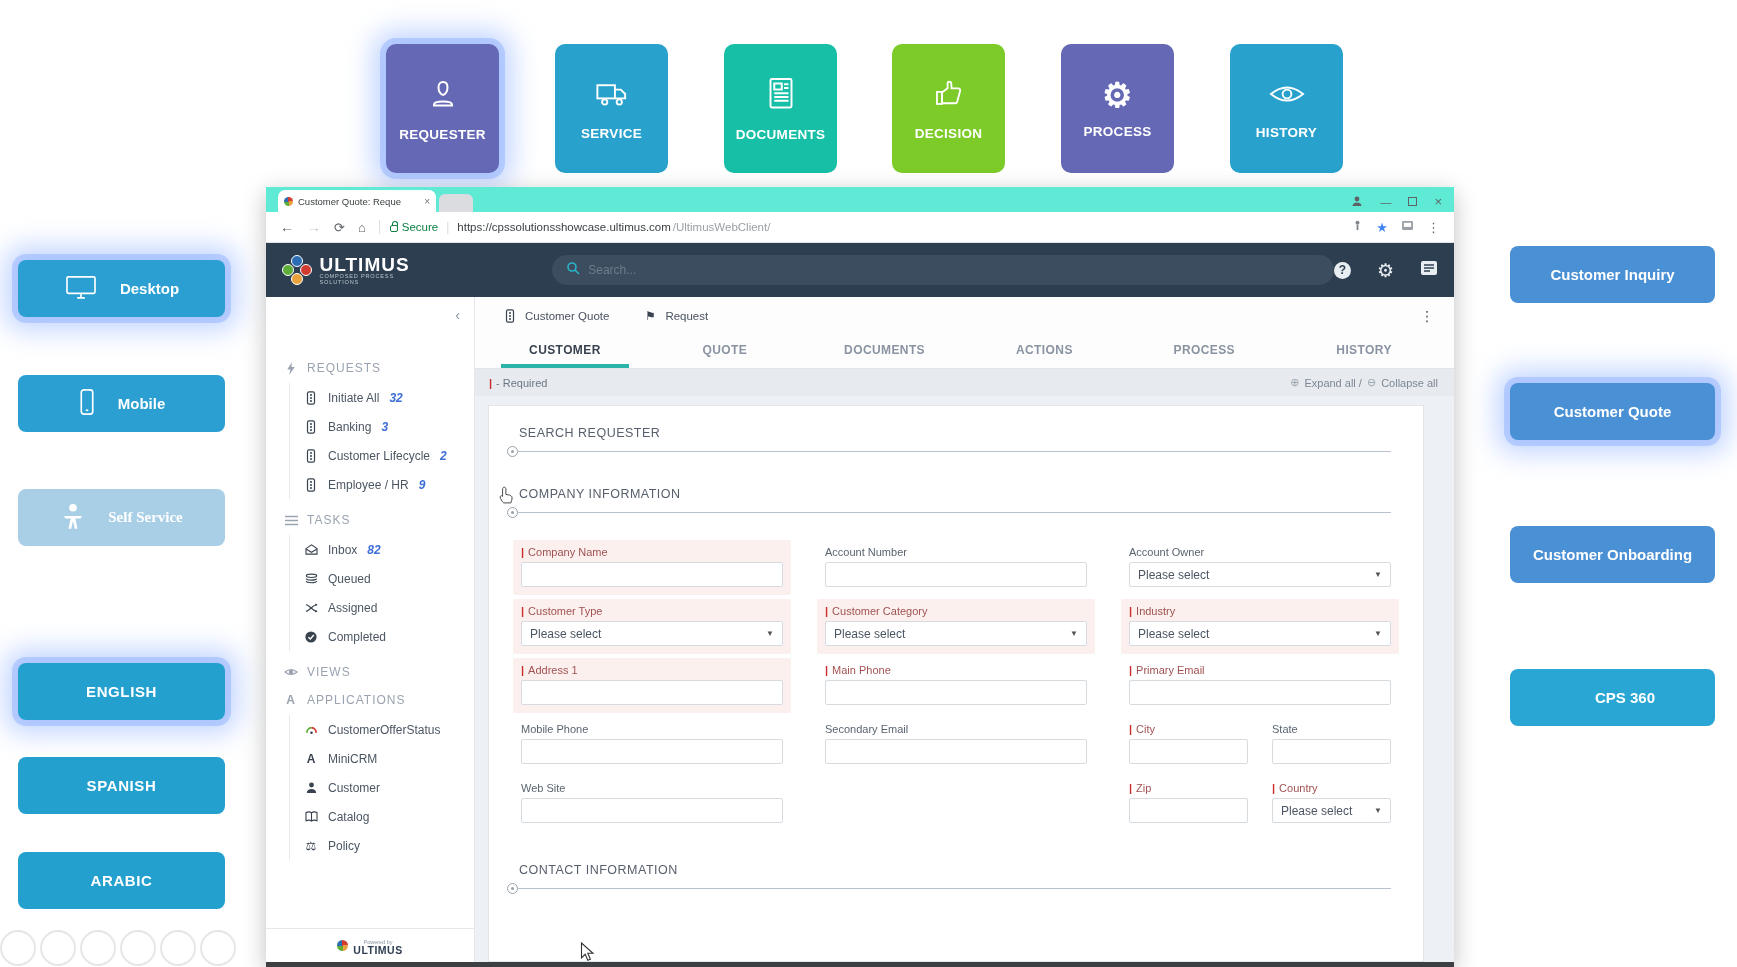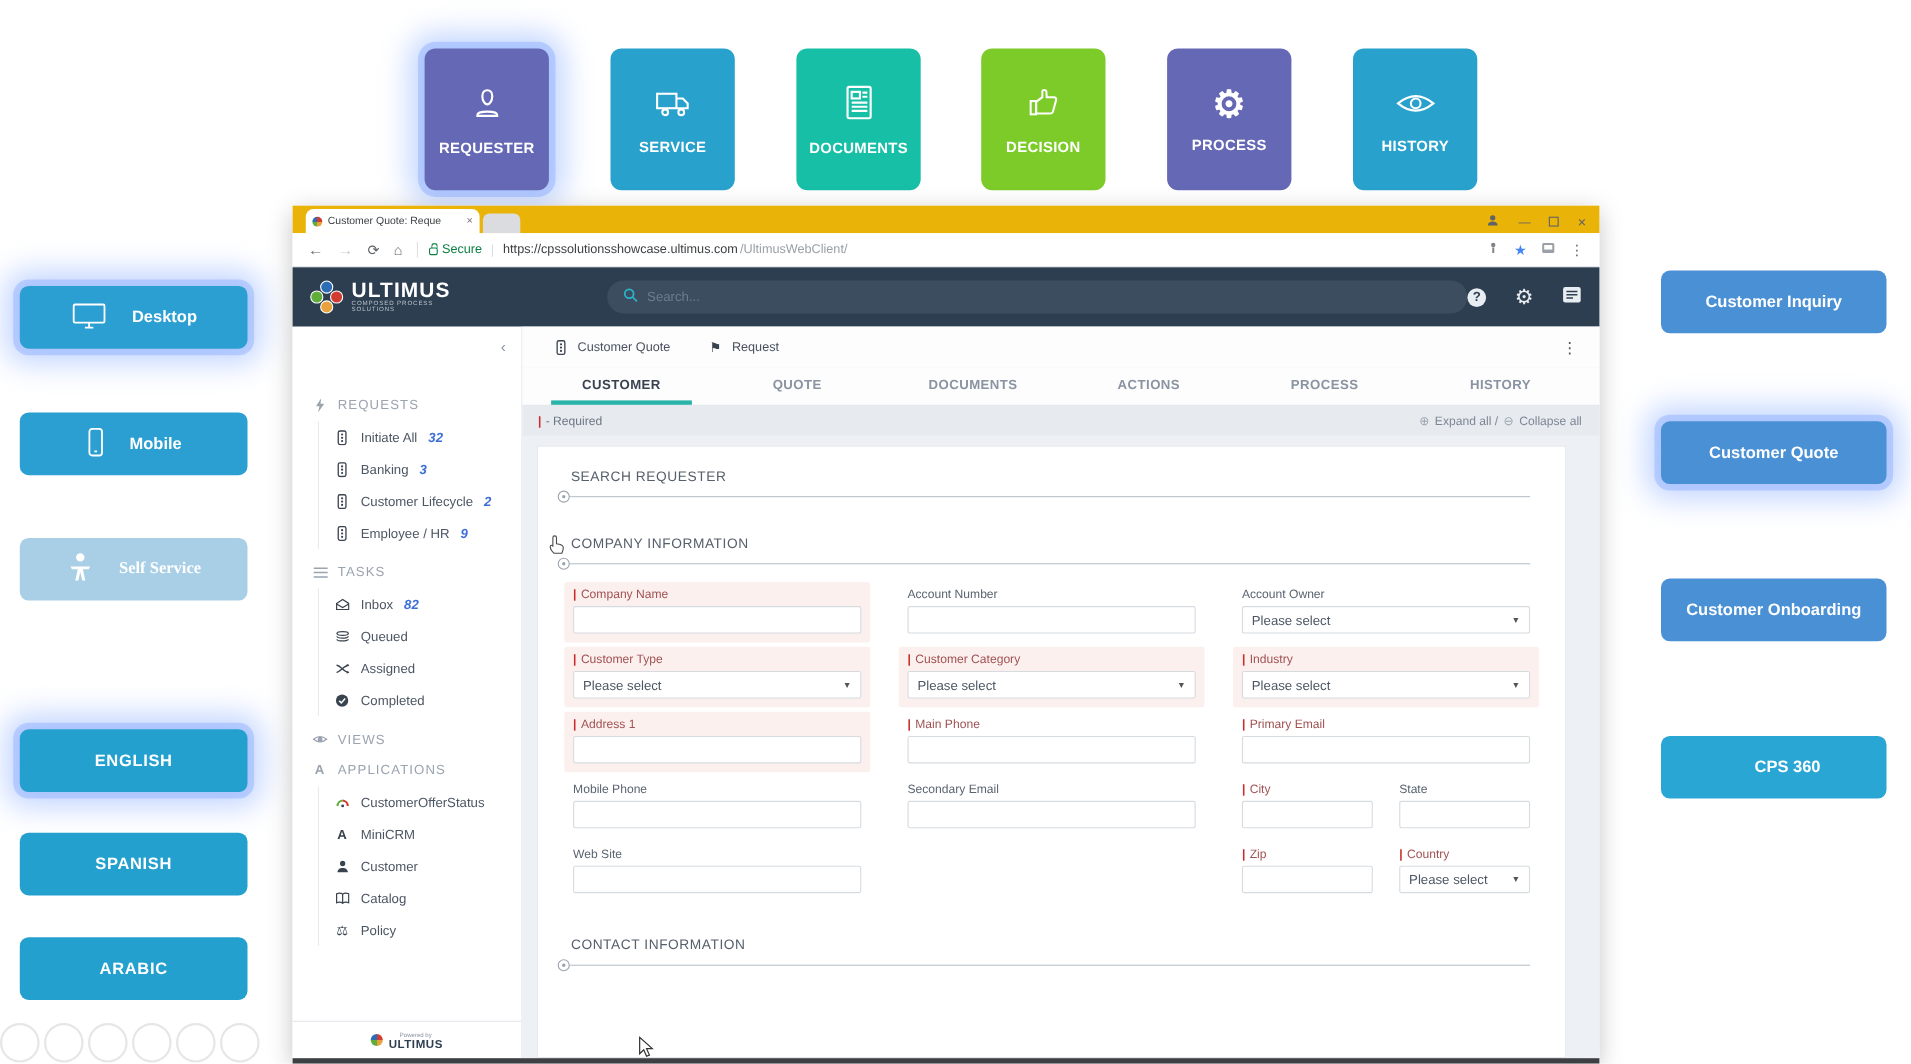--- a/index.html
+++ b/index.html
@@ -19,21 +19,21 @@
              font-weight:bold; font-size:15px; cursor:pointer; }
   .b-sky { background:#2b9fd1; } .b-skylight { background:#a9cfe7; }
   .b-cyan { background:#24a0cf; } .b-steel { background:#4a90d5; } .b-cyan2 { background:#2aa6d5;padding-left:25px; }
   .rightbtn { left:1510px; width:205px; }
   .ghost-row { position:absolute; left:0; top:930px; display:flex; gap:4px; opacity:.18; }
   .ghost { width:36px; height:36px; border:2px solid #777; border-radius:50%; }
 
   
   .browser { position:absolute; left:266px; top:187px; width:1188px; height:780px;
              background:#fff; box-shadow:0 6px 22px rgba(0,0,0,.25); display:flex; flex-direction:column; }
-  .tabstrip { height:25px; background:#eab308; display:flex; align-items:flex-end; padding-left:12px; }
+  .tabstrip { height:25px; background:#5eead4; display:flex; align-items:flex-end; padding-left:12px; }
   .btab { width:158px; height:22px; background:#fff; border-radius:7px 7px 0 0; display:flex;
           align-items:center; gap:5px; padding:0 6px; font-size:9.5px; color:#3c4043; }
   .btab .title { flex:1; white-space:nowrap; overflow:hidden; }
   .favicon { width:9px; height:9px; border-radius:50%; flex:none;
              background:conic-gradient(#d23b2f 0 25%, #e8a13c 25% 50%, #5fae3a 50% 75%, #2d6db5 75% 100%); }
   .btab .x { color:#777; font-size:10px; }
   .tabstub { width:34px; height:18px; background:#dadce0; border-radius:6px 6px 0 0; margin-left:3px; }
   .strip-right { margin-left:auto; display:flex; align-items:center; gap:17px; padding:0 12px 3px 0;
                  color:#5f6368; font-size:11px; }
   .winbox { width:9px; height:9px; border:1px solid #5f6368; display:inline-block; }
@@ -103,21 +103,21 @@
   .secthead { font-size:12.5px; letter-spacing:.5px; color:#565f6b; margin-bottom:6px; }
   .sectline { display:flex; align-items:center; margin-left:-12px; margin-bottom:4px; }
   .togcirc { width:11px; height:11px; border:1px solid #9aa3ad; border-radius:50%; background:#fff;
              position:relative; flex:none; }
   .togcirc:after { content:""; position:absolute; left:3px; top:3px; width:3px; height:3px;
                    border-radius:50%; background:#9aa3ad; }
   .sectline .ln { flex:1; height:1px; background:#b9c2cc; }
   .sect { margin-bottom:22px; }
 
   .fgrid { display:grid; grid-template-columns:1fr 1fr 1fr; column-gap:42px; row-gap:18px;
-           margin:17px 0 8px 2px; }
+           margin:28px 0 8px 2px; }
   .field label { display:block; font-size:11px; color:#5a6470; margin-bottom:4px; white-space:nowrap; }
   .field.req label { color:#a05252; }
   .field.hl { background:#fcf0ee; padding:6px 8px 8px 8px; margin:-6px -8px -8px -8px; border-radius:2px; }
   .tin { width:100%; height:25px; border:1px solid #d6dbe0; border-radius:2px; background:#fff;
          font-size:12px; padding:0 6px; color:#333; outline:none; }
   .sel { width:100%; height:25px; border:1px solid #d6dbe0; border-radius:2px; background:#fff;
          display:flex; align-items:center; font-size:12px; color:#4c5663; padding:0 8px; cursor:pointer; }
   .sel .car { margin-left:auto; font-size:8px; color:#555; }
   .duo { display:flex; gap:24px; } .duo .field { flex:1; }
 

